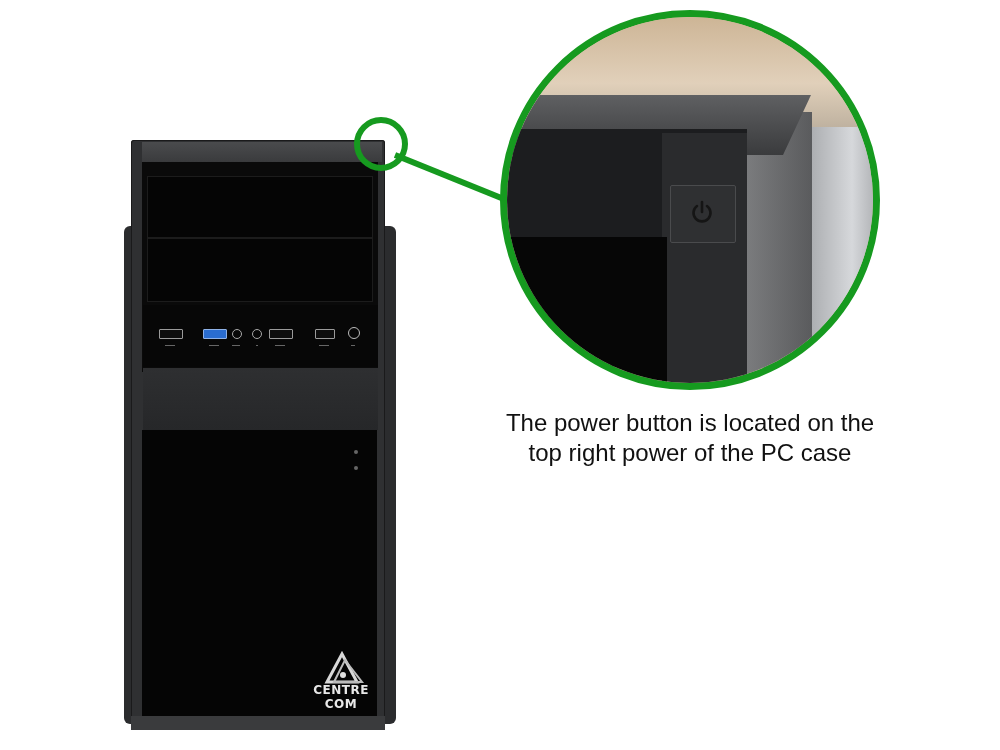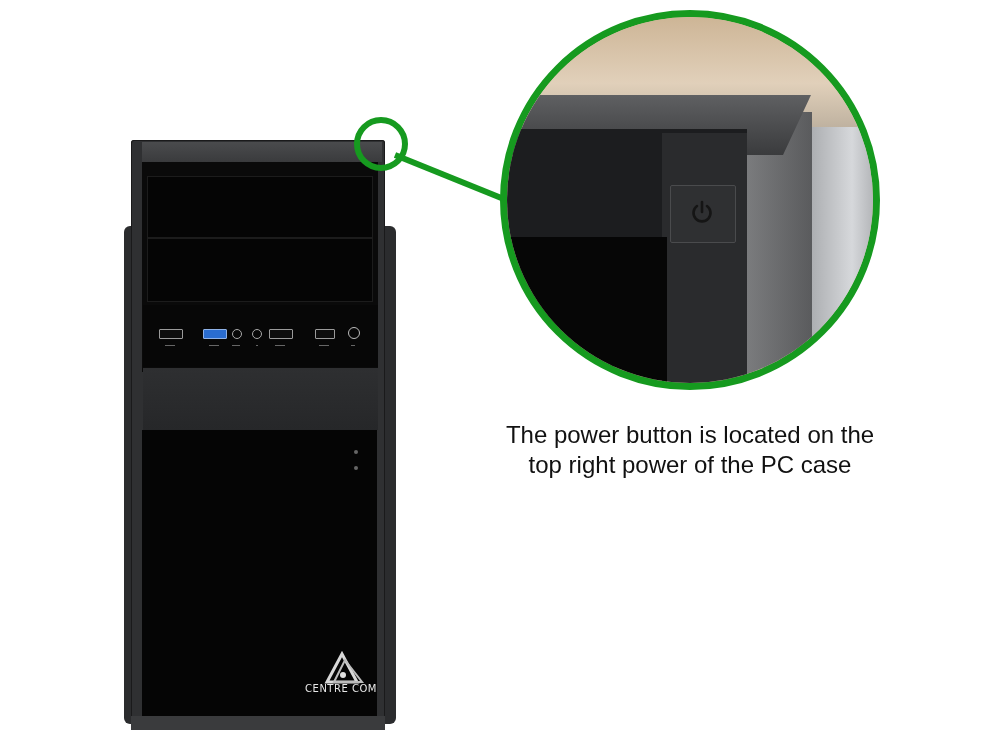--- a/index.html
+++ b/index.html
@@ -23,21 +23,21 @@
   .jack{width:8px;height:8px;border:1.5px solid #a8a8a8;border-radius:50%;}
   .pwr{width:10px;height:10px;border:1.5px solid #bbb;border-radius:50%;}
   .port-label{position:absolute;width:10px;height:3px;border-top:1px solid #666;}
   .case-mid{left:143px;top:368px;width:235px;height:62px;
             background:linear-gradient(#2e2f31,#262729);}
   .case-door{left:142px;top:430px;width:235px;height:286px;background:#050505;}
   .led{width:4px;height:4px;border-radius:50%;background:#666;}
   .case-foot{left:131px;top:716px;width:254px;height:14px;background:#3a3b3d;}
 
   .logo{left:312px;top:646px;width:60px;height:48px;}
-  .logo-text{left:301px;top:683px;width:80px;text-align:center;font-size:10px;font-weight:normal;color:#e8e8e8;letter-spacing:0.5px;}
+  .logo-text{left:301px;top:683px;width:80px;text-align:center;font-size:12px;font-weight:bold;color:#e8e8e8;letter-spacing:0.5px;}
 
   
   .small-circle{left:354px;top:117px;width:42px;height:42px;border:6px solid #169a1f;border-radius:50%;}
   .connector{left:395px;top:152px;width:116px;height:6px;background:#169a1f;
              transform-origin:0 50%;transform:rotate(22deg);}
   .big-circle{left:500px;top:10px;width:380px;height:380px;border-radius:50%;border:7px solid #169a1f;
               overflow:hidden;background:#d8c4a8;box-sizing:border-box;}
   .zoom-wall{position:absolute;left:0;top:0;width:100%;height:30%;
              background:linear-gradient(180deg,#cdb596,#e1d0ba 60%,#bfb2a0);}
   .zoom-top{position:absolute;left:-10px;top:78px;width:300px;height:60px;
@@ -47,21 +47,21 @@
   .zoom-right{position:absolute;left:300px;top:110px;width:90px;height:300px;
               background:linear-gradient(90deg,#a8aaad,#d6d8db 50%,#8d8f92);}
   .zoom-frontbar{position:absolute;left:0;top:112px;width:240px;height:110px;background:#1c1d1f;}
   .zoom-corner{position:absolute;left:155px;top:116px;width:85px;height:330px;background:#2a2b2d;}
   .zoom-front{position:absolute;left:0;top:220px;width:160px;height:200px;background:#060606;}
   .zoom-btn{position:absolute;left:163px;top:168px;width:64px;height:56px;background:#2f3032;
             border:1px solid #4a4b4d;border-radius:2px;}
   .power-glyph{position:absolute;left:18px;top:13px;width:26px;height:26px;}
 
   .caption{left:470px;top:408px;width:440px;text-align:center;font-family:"Liberation Sans",sans-serif;
-           font-size:24px;line-height:30px;color:#111;font-weight:400;margin-top:12px;}
+           font-size:24px;line-height:30px;color:#111;font-weight:400;}
 </style>
 </head>
 <body>
 
 <div class="abs case-outer"></div>
 <div class="abs case-body"></div>
 <div class="abs case-topbar"></div>
 <div class="abs case-bezel"></div>
 <div class="abs bay bay1"></div>
 <div class="abs bay bay2"></div>

